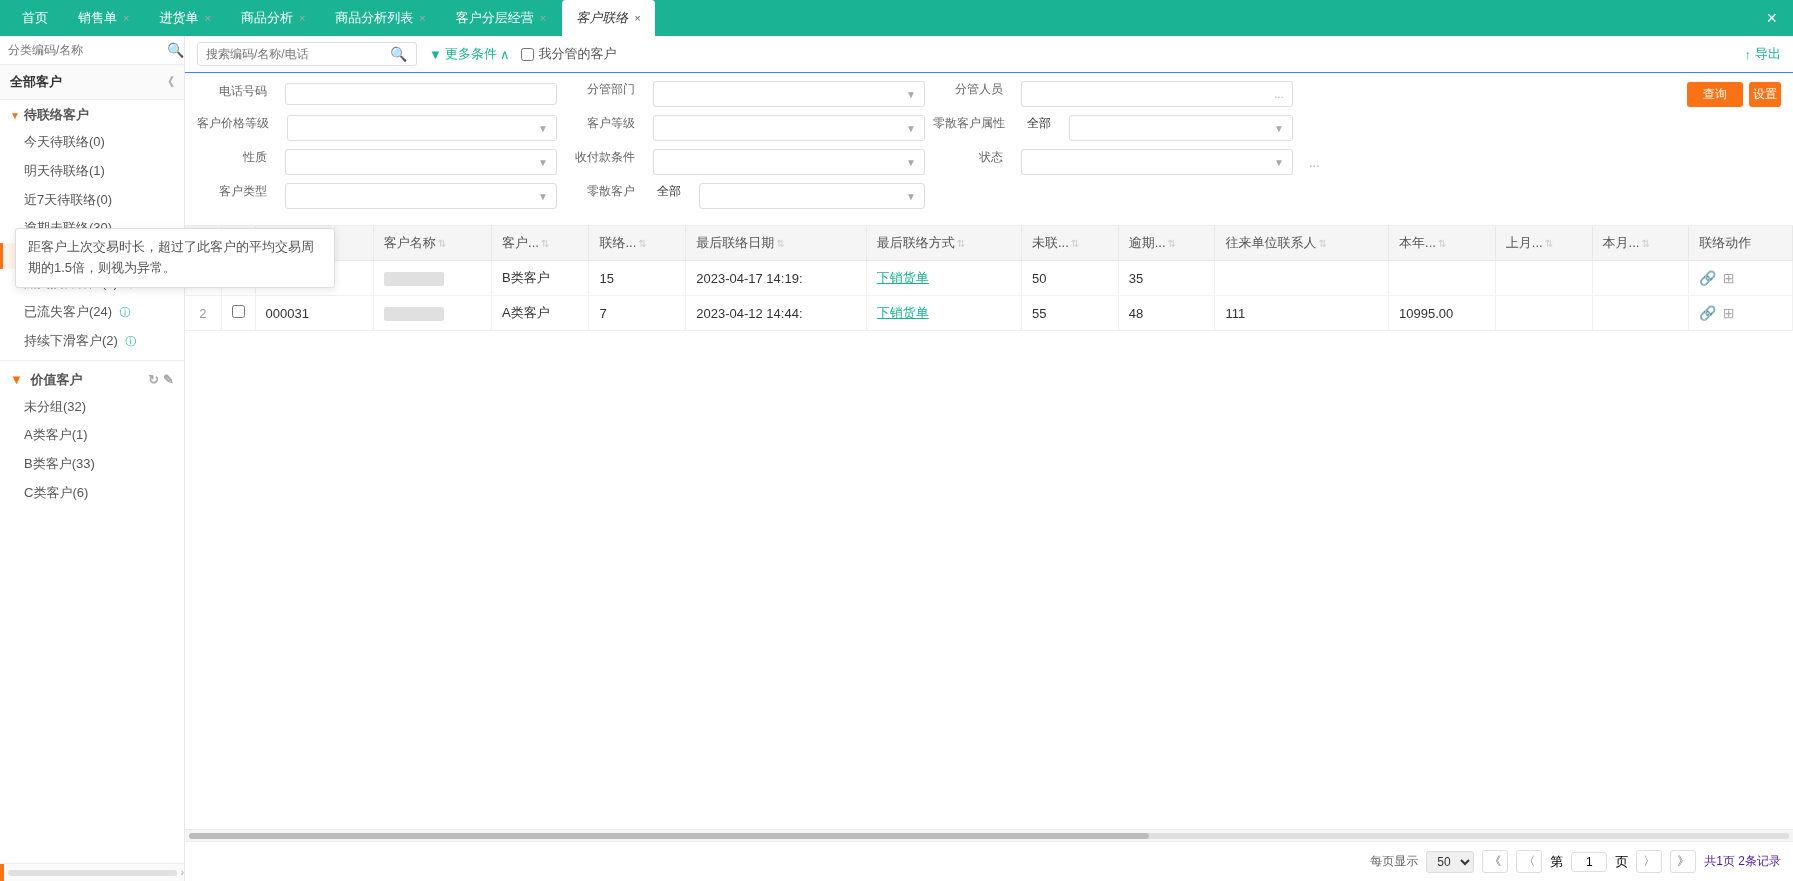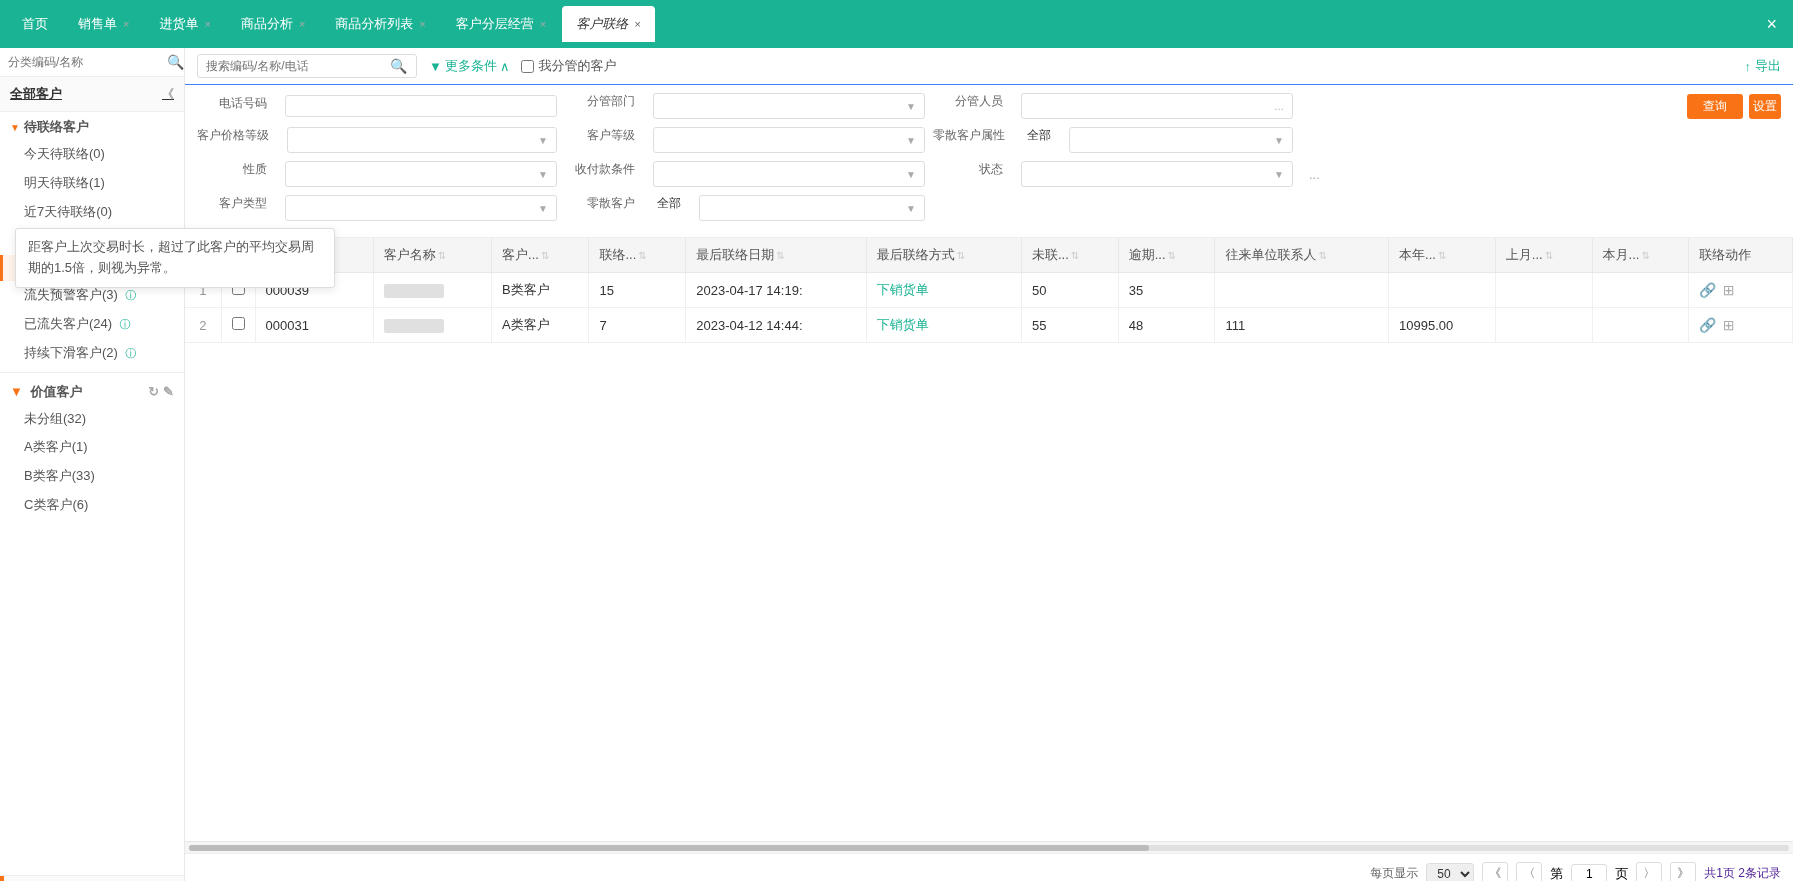--- a/index.html
+++ b/index.html
@@ -1,20 +1,20 @@
 <!DOCTYPE html>
 <html><head>
   <meta charset="utf-8">
   <style>
     * { box-sizing: border-box; margin: 0; padding: 0; font-family: 'Microsoft YaHei', Arial, sans-serif; font-size: 13px; }
     body { background: #f0f2f5; overflow: hidden; width: 1793px; height: 881px; }
 
     
     .top-nav {
-      display: flex; align-items: center; background: #1ab394; height: 48px;
+      display: flex; align-items: center; background: #1ab394; height: 36px;
       padding: 0 8px; gap: 2px;
     }
     .nav-tab {
       padding: 0 14px; height: 36px; display: flex; align-items: center; gap: 4px;
       color: #fff; cursor: pointer; font-size: 13px; white-space: nowrap;
       background: transparent; border: none; outline: none;
     }
     .nav-tab.active { background: #fff; color: #333; border-radius: 4px 4px 0 0; font-style: italic; }
     .nav-tab .close-x { font-size: 11px; color: #aaa; margin-left: 2px; }
     .nav-tab.active .close-x { color: #666; }
@@ -32,21 +32,21 @@
     .sidebar-search {
       display: flex; align-items: center; padding: 6px 8px; border-bottom: 1px solid #eee; gap: 4px;
     }
     .sidebar-search input {
       flex: 1; border: none; outline: none; font-size: 12px; color: #333;
     }
     .sidebar-search .search-icon { color: #999; font-size: 14px; cursor: pointer; }
     .sidebar-all-label {
       display: flex; align-items: center; justify-content: space-between;
       padding: 8px 10px; font-weight: bold; color: #333; font-size: 13px;
-      background: #fafafa; border-bottom: 1px solid #eee; text-decoration: underline;
+      background: #fafafa; border-bottom: 1px solid #eee;
     }
     .sidebar-all-label .collapse-icon { color: #aaa; font-size: 12px; cursor: pointer; }
     .sidebar-section-title {
       display: flex; align-items: center; gap: 4px;
       padding: 6px 10px 4px 10px; color: #555; font-size: 12px; font-weight: bold;
     }
     .sidebar-section-title .arrow { color: #f97316; font-size: 10px; }
     .sidebar-item {
       padding: 4px 10px 4px 24px; color: #555; font-size: 12px; cursor: pointer;
       white-space: nowrap; line-height: 1.6;
@@ -132,21 +132,21 @@
       border-bottom: 1px solid #e8e8e8; border-right: 1px solid #e8e8e8;
       white-space: nowrap; position: sticky; top: 0; background: #f5f5f5; z-index: 10;
     }
     thead th .th-inner { display: flex; align-items: center; gap: 2px; }
     thead th .sort-icon { color: #ccc; font-size: 10px; }
     tbody tr { background: #fff; border-bottom: 1px solid #f0f0f0; }
     tbody td {
       padding: 8px 10px; color: #333; border-right: 1px solid #f0f0f0;
       white-space: nowrap;
     }
-    .td-link { color: #1ab394; cursor: pointer; }
+    .td-link { color: #1ab394; text-decoration: underline; cursor: pointer; }
     .action-icons { display: flex; gap: 6px; }
     .action-icon { color: #aaa; cursor: pointer; font-size: 14px; }
     .checkbox-col { width: 30px; text-align: center; }
     .num-col { width: 30px; text-align: center; color: #999; }
     .gear-col { width: 36px; text-align: center; }
 
     
     .scrollbar-area {
       height: 12px; background: #f5f5f5; border-top: 1px solid #e8e8e8;
       display: flex; align-items: center; padding: 0 4px;

